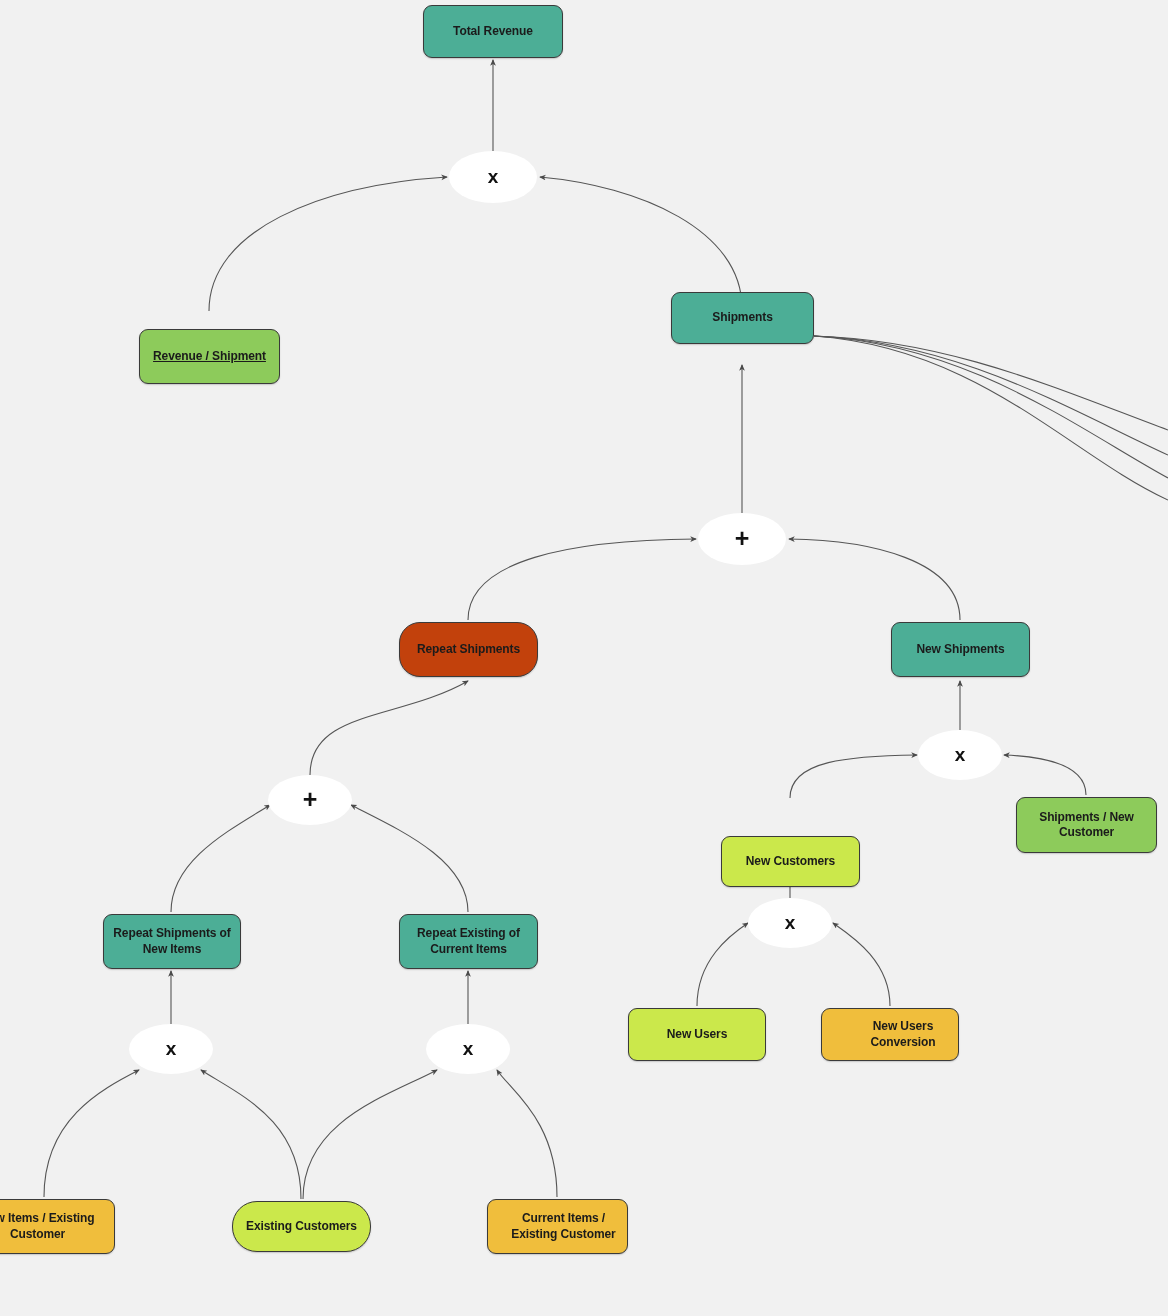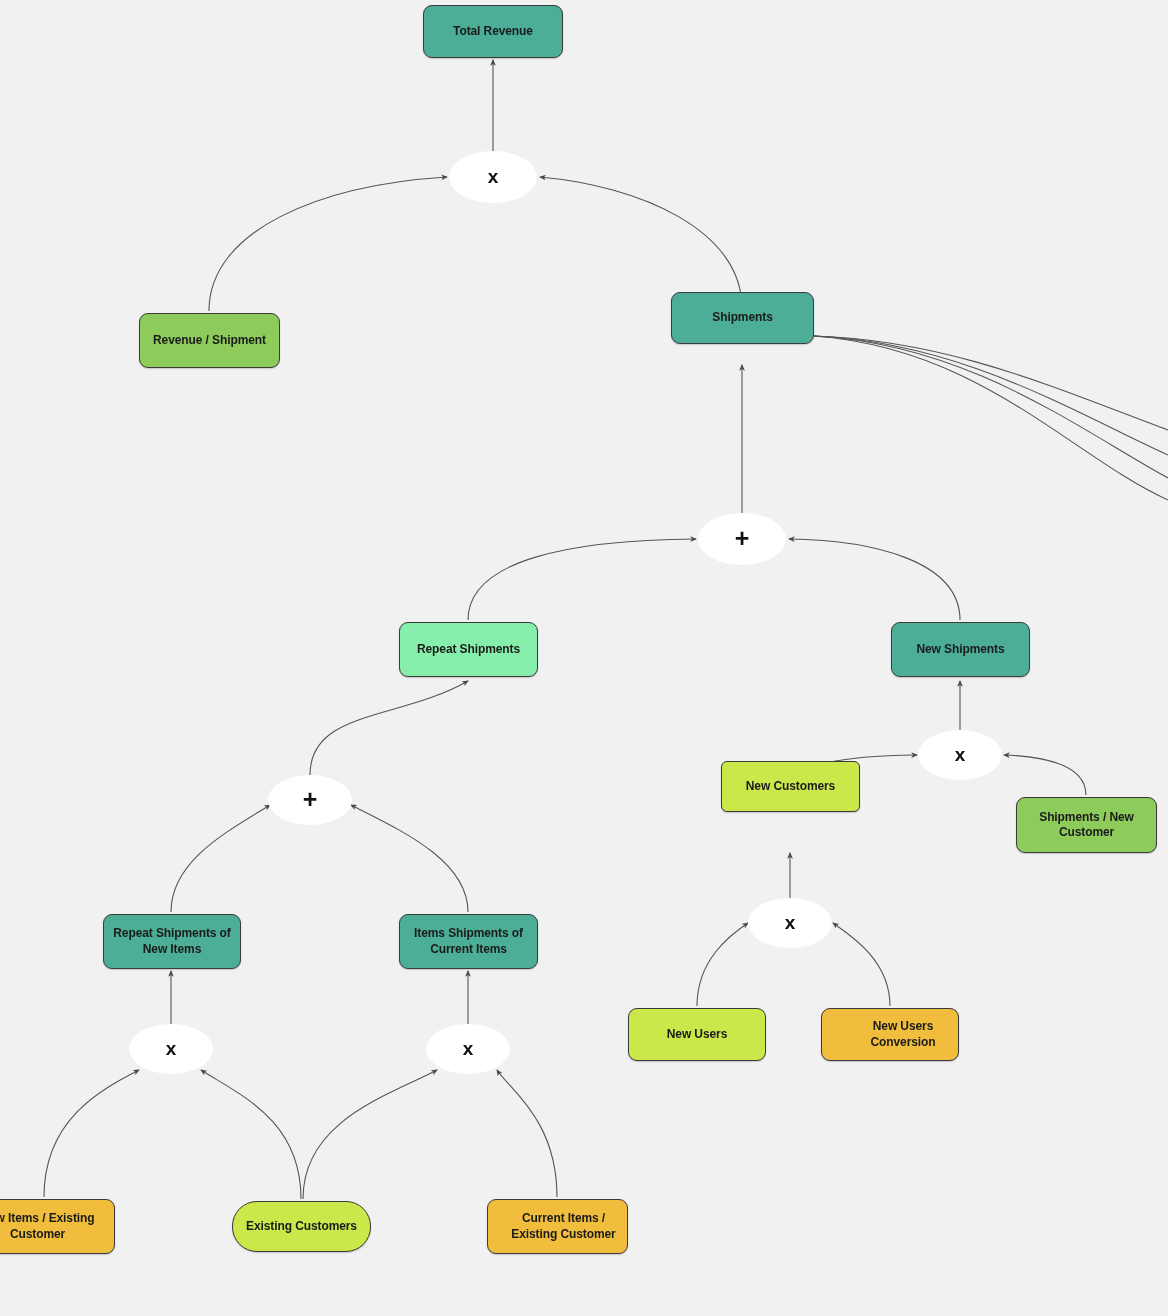--- a/index.html
+++ b/index.html
@@ -93,43 +93,43 @@
         <path d="M 814,336 C 960,342 1070,410 1168,455" stroke="#555555" fill="none" stroke-width="1.1"></path>
         <path d="M 814,336 C 970,344 1080,430 1168,478" stroke="#555555" fill="none" stroke-width="1.1"></path>
         <path d="M 814,336 C 980,348 1070,455 1168,500" stroke="#555555" fill="none" stroke-width="1.1"></path>
       </g>
   </svg>
 
   <div id="node-layer">
       <div class="node" style="left: 423px; top: 5px; width: 140px; height: 53px; background: rgb(76, 174, 150); color: rgb(27, 27, 27);">
         <span>Total Revenue</span>
       </div>
-      <div class="node" style="left: 139px; top: 313px; width: 141px; height: 55px; background: rgb(141, 203, 91); color: rgb(27, 27, 27);">
+      <div class="node" style="left: 139px; top: 329px; width: 141px; height: 55px; background: rgb(141, 203, 91); color: rgb(27, 27, 27); text-decoration: underline;">
         <span>Revenue / Shipment</span>
       </div>
       <div class="node" style="left: 671px; top: 292px; width: 143px; height: 52px; background: rgb(76, 174, 150); color: rgb(27, 27, 27);">
         <span>Shipments</span>
       </div>
-      <div class="node" style="left: 399px; top: 622px; width: 139px; height: 55px; background: #86efac; color: rgb(27, 27, 27);">
+      <div class="node" style="left: 399px; top: 622px; width: 139px; height: 55px; background: #c2410c; color: rgb(27, 27, 27); border-radius: 21px;">
         <span>Repeat Shipments</span>
       </div>
       <div class="node" style="left: 891px; top: 622px; width: 139px; height: 55px; background: rgb(76, 174, 150); color: rgb(27, 27, 27);">
         <span>New Shipments</span>
       </div>
-      <div class="node" style="left: 721px; top: 761px; width: 139px; height: 51px; background: rgb(203, 232, 75); color: rgb(27, 27, 27); border-radius: 6px;">
+      <div class="node" style="left: 721px; top: 836px; width: 139px; height: 51px; background: rgb(203, 232, 75); color: rgb(27, 27, 27);">
         <span>New Customers</span>
       </div>
       <div class="node" style="left: 1016px; top: 797px; width: 141px; height: 56px; background: rgb(141, 203, 91); color: rgb(27, 27, 27);">
         <span>Shipments / New Customer</span>
       </div>
       <div class="node" style="left: 103px; top: 914px; width: 138px; height: 55px; background: rgb(76, 174, 150); color: rgb(27, 27, 27); justify-content: flex-end;">
         <span>Repeat Shipments of New Items</span>
       </div>
       <div class="node" style="left: 399px; top: 914px; width: 139px; height: 55px; background: rgb(76, 174, 150); color: rgb(27, 27, 27);">
-        <span>Items Shipments of Current Items</span>
+        <span>Repeat Existing of Current Items</span>
       </div>
       <div class="node" style="left: 628px; top: 1008px; width: 138px; height: 53px; background: rgb(203, 232, 75); color: rgb(27, 27, 27);">
         <span>New Users</span>
       </div>
       <div class="node" style="left: 821px; top: 1008px; width: 138px; height: 53px; background: rgb(240, 190, 60); color: rgb(27, 27, 27); padding-left: 32px;">
         <span>New Users Conversion</span>
       </div>
       <div class="node" style="left: -40px; top: 1199px; width: 155px; height: 55px; background: rgb(240, 190, 60); color: rgb(27, 27, 27);">
         <span>New Items / Existing Customer</span>
       </div>

